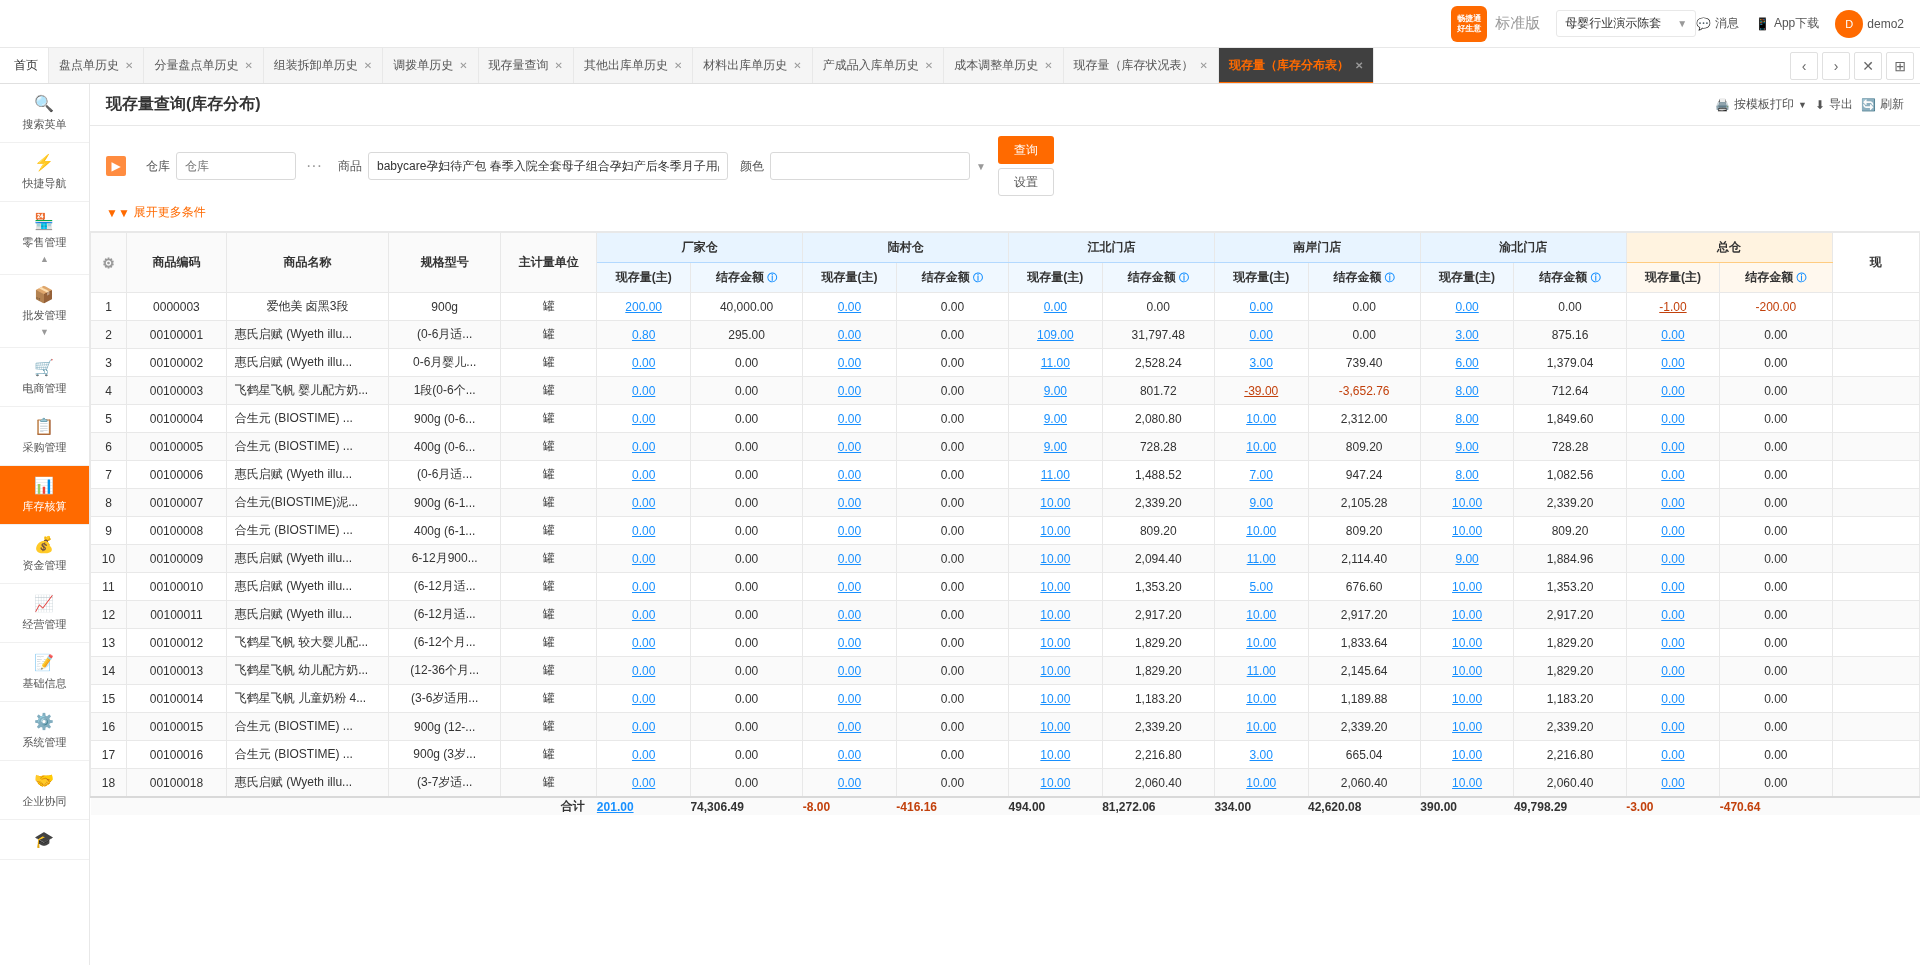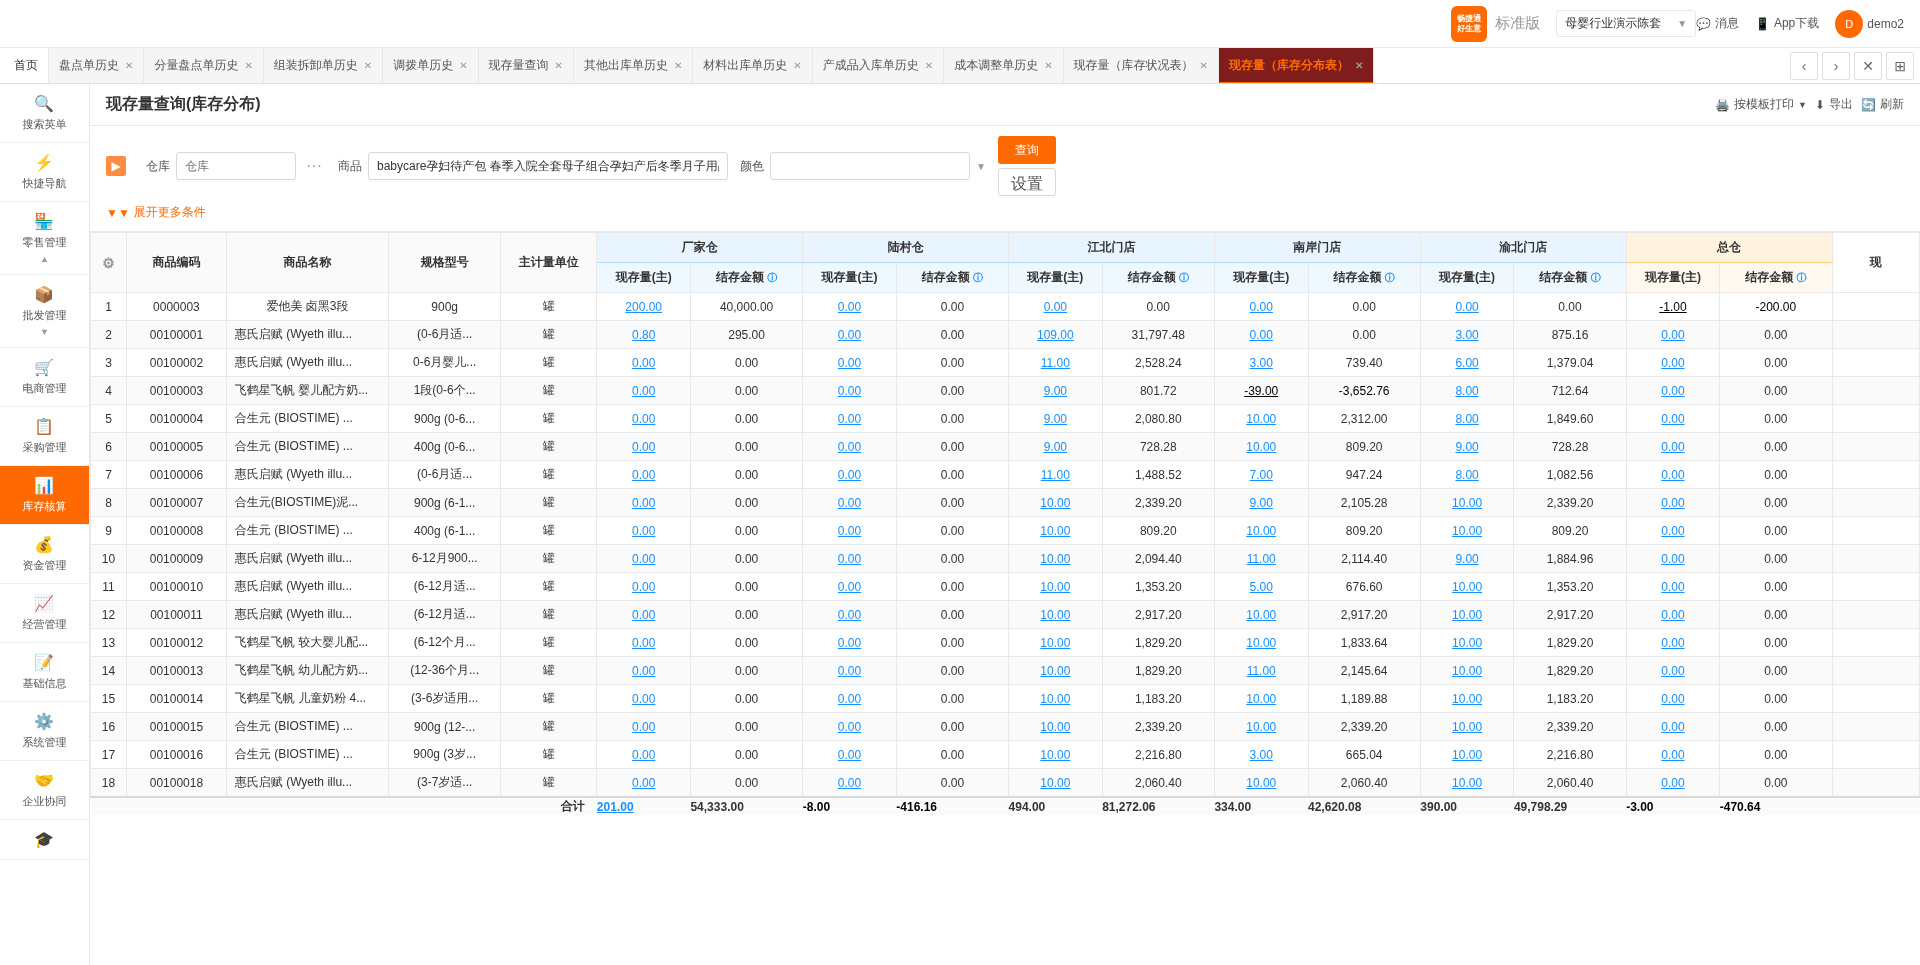--- a/index.html
+++ b/index.html
@@ -23,21 +23,21 @@
       border-bottom: 1px solid #e0e0e0; height: 36px;
       padding: 0 4px; overflow: hidden;
     }
     .tab-bar-nav { display: flex; align-items: center; flex: 1; overflow: hidden; }
     .tab-item {
       display: flex; align-items: center; padding: 0 10px;
       height: 36px; border-right: 1px solid #e8e8e8;
       cursor: pointer; white-space: nowrap; font-size: 12px;
       color: #555; background: #f5f5f5; position: relative;
     }
-    .tab-item.active { background: #7f1d1d; color: #ff6a00; font-weight: bold; }
+    .tab-item.active { background: #404040; color: #ff6a00; font-weight: bold; }
     .tab-item .tab-close { margin-left: 6px; color: #999; font-size: 10px; }
     .tab-item.home { background: #fff; color: #333; }
     .tab-nav-btn {
       width: 28px; height: 28px; display:flex; align-items:center; justify-content:center;
       cursor: pointer; color: #666; font-size: 14px;
       border: 1px solid #e0e0e0; border-radius: 2px; background: #fff; margin: 0 2px;
     }
 
     
     .layout { display: flex; height: calc(100vh - 84px); }
@@ -87,38 +87,38 @@
     .search-input-wide { width: 360px; }
     .search-input-color { width: 200px; }
     .btn-dots { background: none; border: none; cursor: pointer; color: #999; font-size: 16px; padding: 0 4px; }
     .btn-expand { display: flex; align-items: center; gap: 4px; color: #ff6a00; font-size: 12px; cursor: pointer; margin-top: 6px; }
     .btn-query {
       background: #ff6a00; color: #fff; border: none; border-radius: 3px;
       padding: 5px 16px; font-size: 12px; cursor: pointer; height: 28px;
     }
     .btn-settings {
       background: #fff; color: #555; border: 1px solid #d9d9d9; border-radius: 3px;
-      padding: 5px 12px; font-size: 16px; cursor: pointer; height: 28px;
+      padding: 5px 12px; font-size: 12px; cursor: pointer; height: 28px;
     }
     .search-actions { display: flex; flex-direction: column; gap: 4px; }
 
     
     .table-container { flex: 1; overflow: auto; background: #fff; margin: 0; }
     table { width: 100%; border-collapse: collapse; font-size: 12px; }
     thead tr th {
       background: #fafafa; border: 1px solid #e8e8e8;
       padding: 6px 8px; text-align: center; font-weight: bold;
       color: #333; white-space: nowrap; position: sticky; top: 0; z-index: 10;
     }
     tbody tr td {
       border: 1px solid #e8e8e8; padding: 5px 8px;
       text-align: center; color: #333; white-space: nowrap;
     }
     .text-link { color: #1890ff; text-decoration: underline; cursor: pointer; }
-    .text-red { color: #000000; margin-top: 32px; }
+    .text-red { color: #c2410c; margin-top: 32px; }
     .footer-row td { background: #fafafa; font-weight: bold; border-top: 2px solid #d9d9d9; }
     .gear-icon { color: #999; font-size: 14px; cursor: pointer; }
 
     .expand-icon {
       background: #ff8c40; color: #fff; width: 20px; height: 20px;
       display: flex; align-items: center; justify-content: center;
       border-radius: 2px; font-size: 12px; cursor: pointer; margin-right: 8px;
       flex-shrink: 0;
     }
     
@@ -725,21 +725,21 @@
     <td>2,060.40</td>
     <td class="text-link">0.00</td>
     <td>0.00</td>
     <td></td>
   </tr>
           </tbody>
         <tfoot>
           <tr class="footer-row">
             <td colspan="5" style="text-align:right; padding-right:12px; font-weight:bold">合计</td>
             <td class="text-link">201.00</td>
-            <td>54,333.00</td>
+            <td>74,306.49</td>
             <td class="text-red">-8.00</td>
             <td class="text-red">-416.16</td>
             <td>494.00</td>
             <td>81,272.06</td>
             <td>334.00</td>
             <td>42,620.08</td>
             <td>390.00</td>
             <td>49,798.29</td>
             <td class="text-red">-3.00</td>
             <td class="text-red">-470.64</td>

